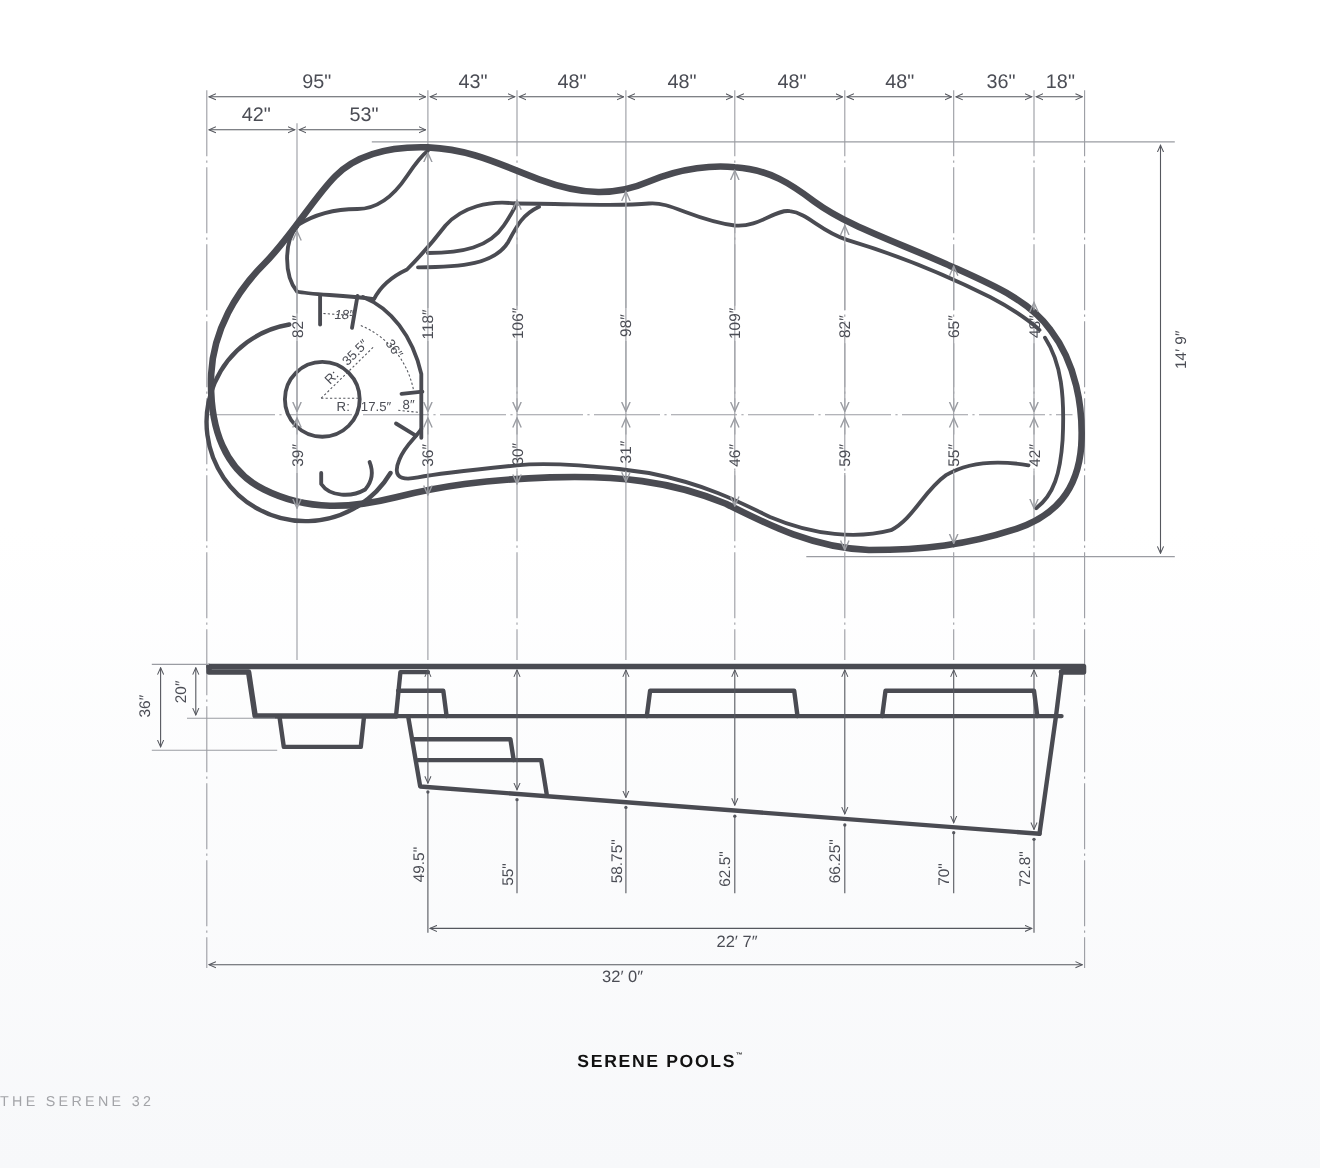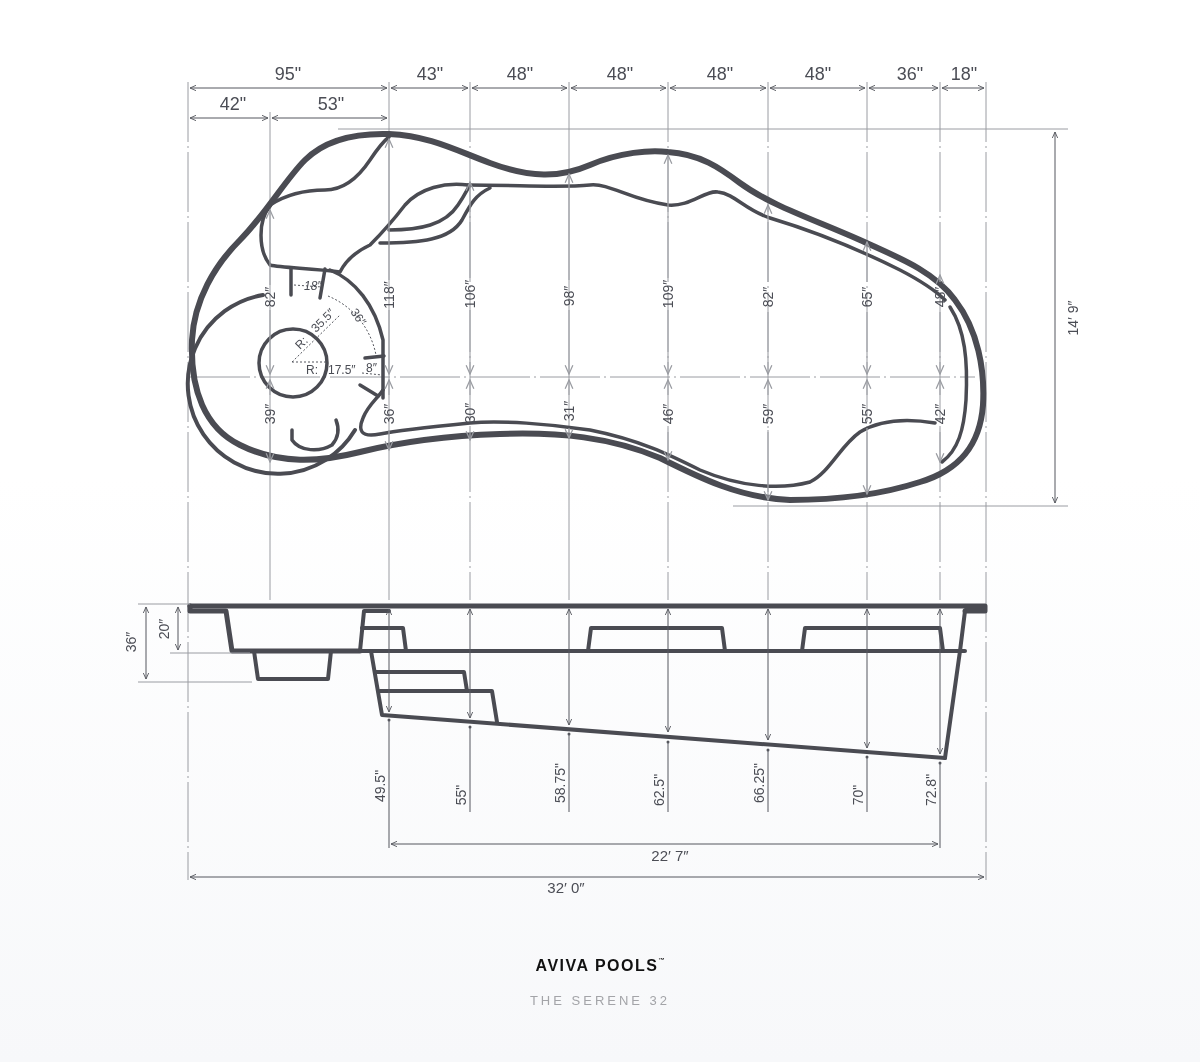--- a/index.html
+++ b/index.html
@@ -18,21 +18,21 @@
   .dl { stroke:#55575e; stroke-width:1; fill:none; }
   .gl { stroke:#a5a7ac; stroke-width:1.2; fill:none; }
   .pool { stroke:#4a4b52; fill:none; stroke-linejoin:round; stroke-linecap:round; }
   .brand {
     position:absolute; left:0; width:1200px; text-align:center;
     font-family:"Liberation Sans", sans-serif; font-weight:bold;
     font-size:16px; letter-spacing:1.5px; color:#111; top:957px;
   }
   .brand sup { font-size:6px; vertical-align:top; letter-spacing:0; }
   .model {
-    position:absolute; left:0; width:1200px; text-align:center;
+    position:absolute; left:0; width:1200px; 
     font-family:"Liberation Sans", sans-serif; font-size:13px;
     letter-spacing:3px; color:#a3a4a8; top:993px;
   }
 </style>
 </head>
 <body>
 
 <div id="stage">
 <svg width="1200" height="1062" viewBox="0 0 1200 1062">
   <defs>
@@ -256,15 +256,15 @@
   </g>
 
   <g>
     <line class="dl" x1="391" y1="844" x2="938" y2="844" marker-start="url(#arr)" marker-end="url(#arr)"></line>
     <text class="dim" font-size="15" x="670" y="861" text-anchor="middle">22′ 7″</text>
     <line class="dl" x1="190" y1="877" x2="984" y2="877" marker-start="url(#arr)" marker-end="url(#arr)"></line>
     <text class="dim" font-size="15" x="566" y="893" text-anchor="middle">32′ 0″</text>
   </g>
 </svg>
 
-<div class="brand"><span>AVIVA POOLS</span><sup>™</sup></div>
+<div class="brand"><span>SERENE POOLS</span><sup>™</sup></div>
 <div class="model">THE SERENE 32</div>
 </div>
 
 </body></html>

